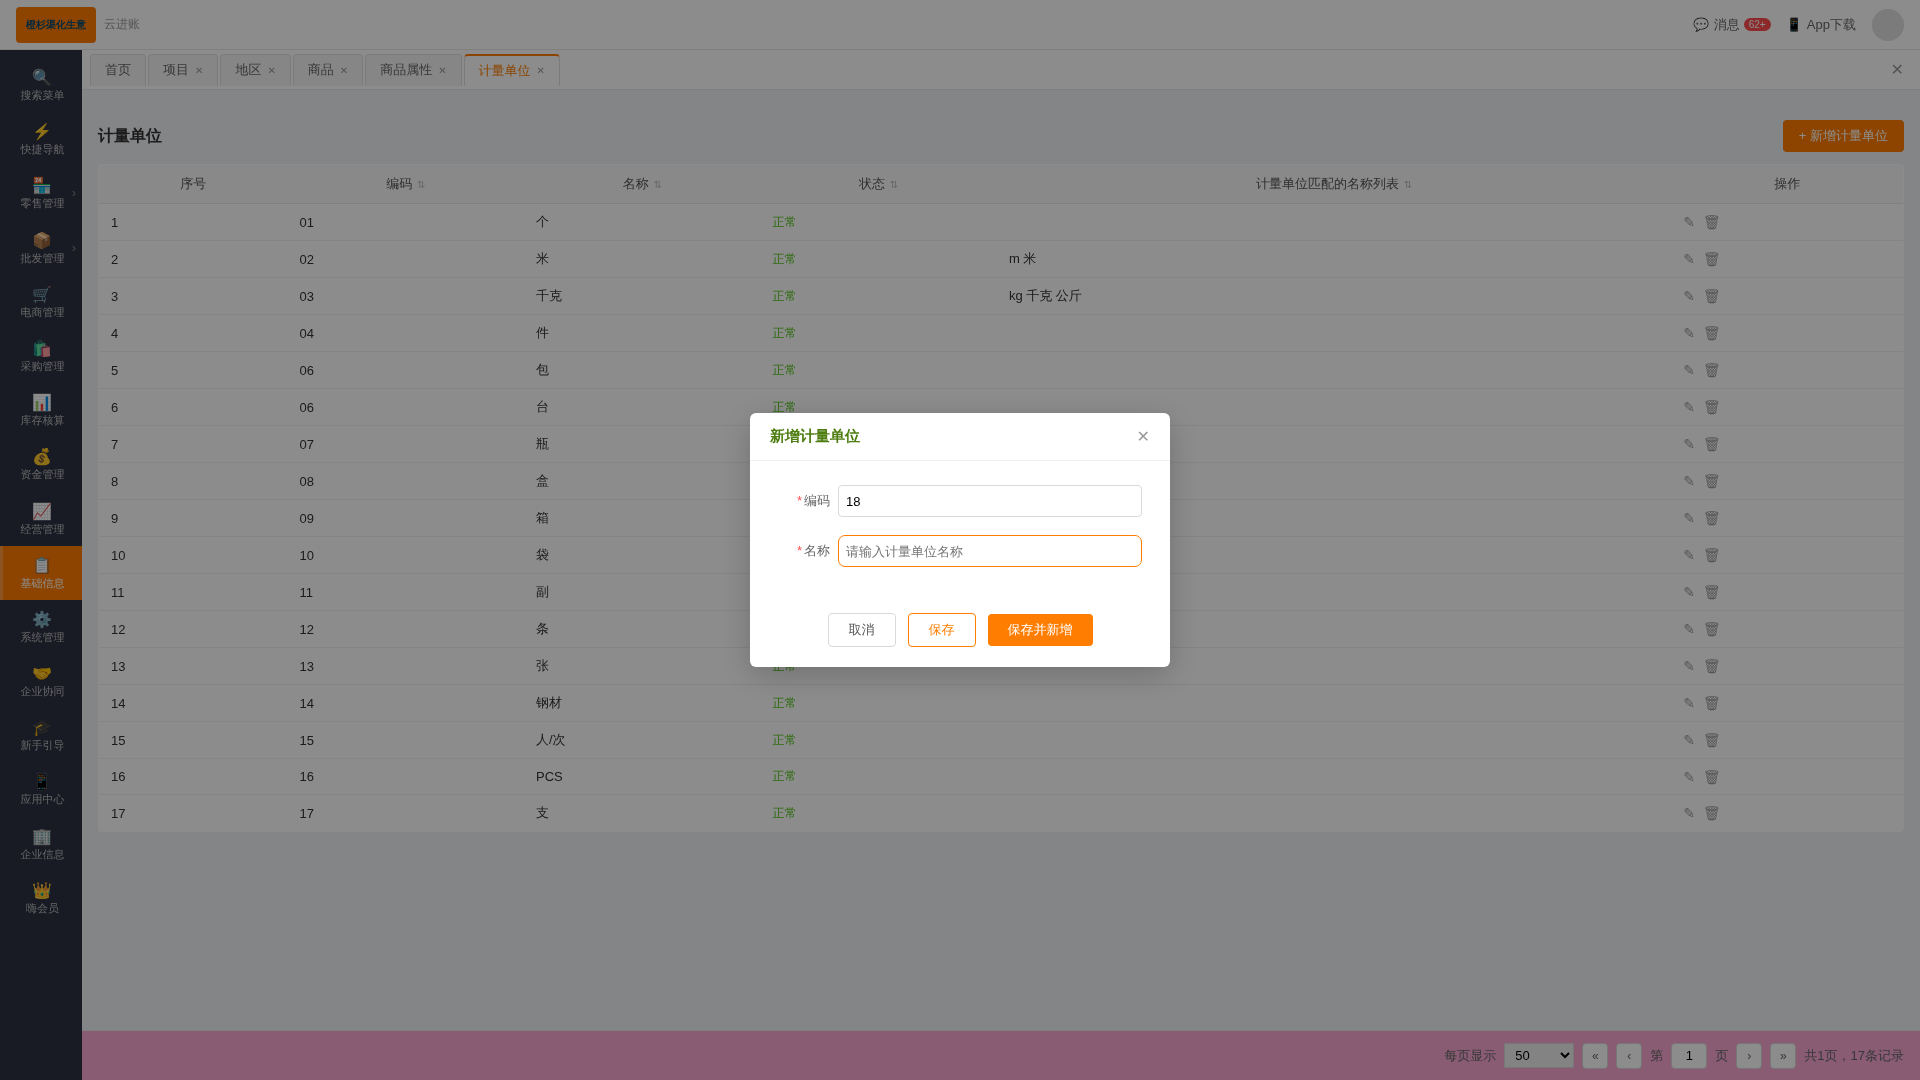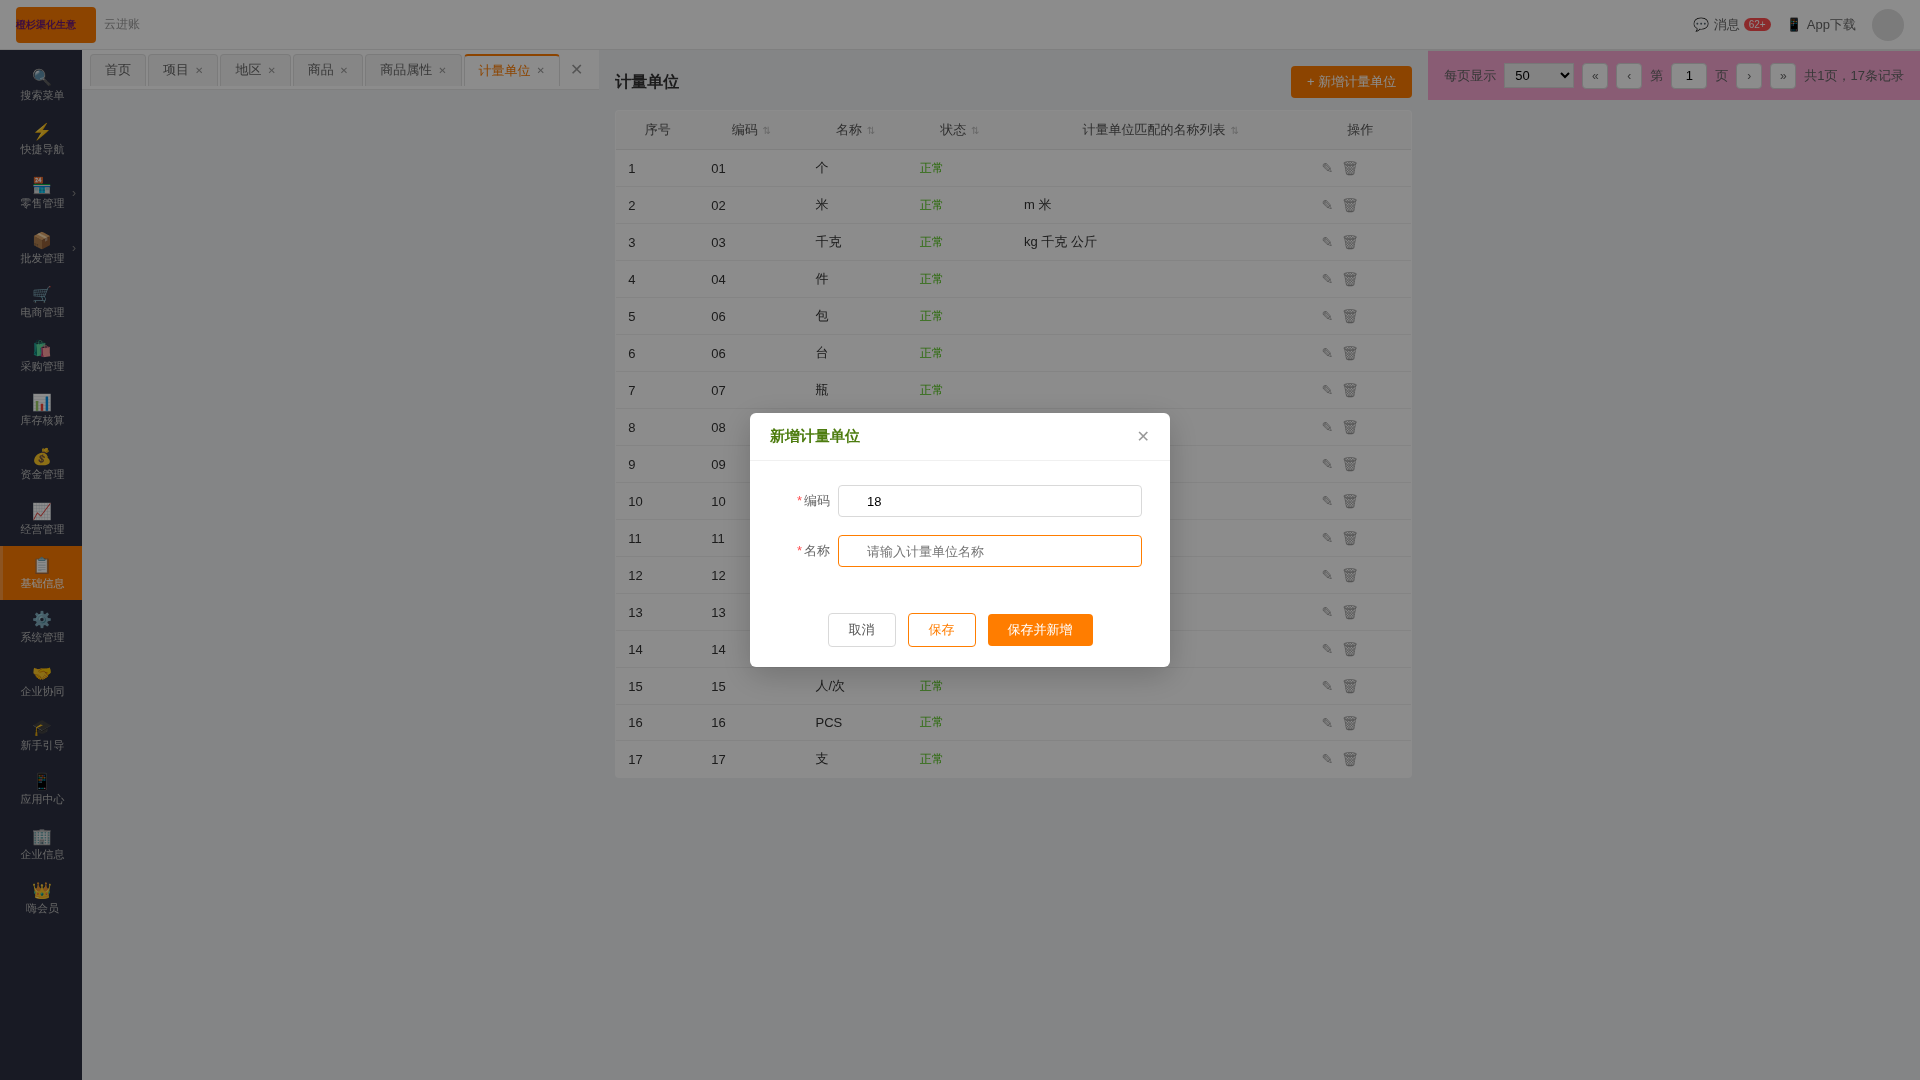--- a/index.html
+++ b/index.html
@@ -21,21 +21,22 @@
       align-items: center;
       gap: 8px;
     }
     .logo-box {
       width: 80px;
       height: 36px;
       background: #ff7d00;
       border-radius: 4px;
       display: flex;
       align-items: center;
-      color: #701a75;
+      justify-content: center;
+      color: #0c4a6e;
       font-size: 12px;
       font-weight: bold;
     }
     .header-right {
       display: flex;
       align-items: center;
       gap: 16px;
     }
     .header-msg {
       display: flex;
@@ -114,22 +115,23 @@
       position: absolute;
       right: 6px;
       font-size: 12px;
       color: #888;
     }
 
     
     .content-area {
       flex: 1;
       display: flex;
-      flex-direction: row;
+      flex-direction: column;
       overflow: hidden;
+      gap: 14px;
     }
 
     
     .tab-bar {
       height: 40px;
       background: #fff;
       display: flex;
       align-items: center;
       padding: 0 8px;
       border-bottom: 1px solid #e8e8e8;
@@ -330,25 +332,25 @@
       font-size: 13px;
       color: #666;
       padding-right: 8px;
       flex-shrink: 0;
     }
     .form-input {
       flex: 1;
       height: 32px;
       border: 1px solid #d9d9d9;
       border-radius: 4px;
-      padding: 4px 28px;
+      padding: 4px 7px;
       font-size: 13px;
       outline: none;
     }
-    .form-input.focused { border-color: #ff7d00; }
+    .form-input.focused { border-color: #ff7d00; border-radius: 7px; }
     .modal-footer {
       display: flex;
       align-items: center;
       justify-content: center;
       padding: 12px 20px 20px;
       gap: 12px;
     }
     .btn-cancel {
       border: 1px solid #d9d9d9;
       background: #fff;

